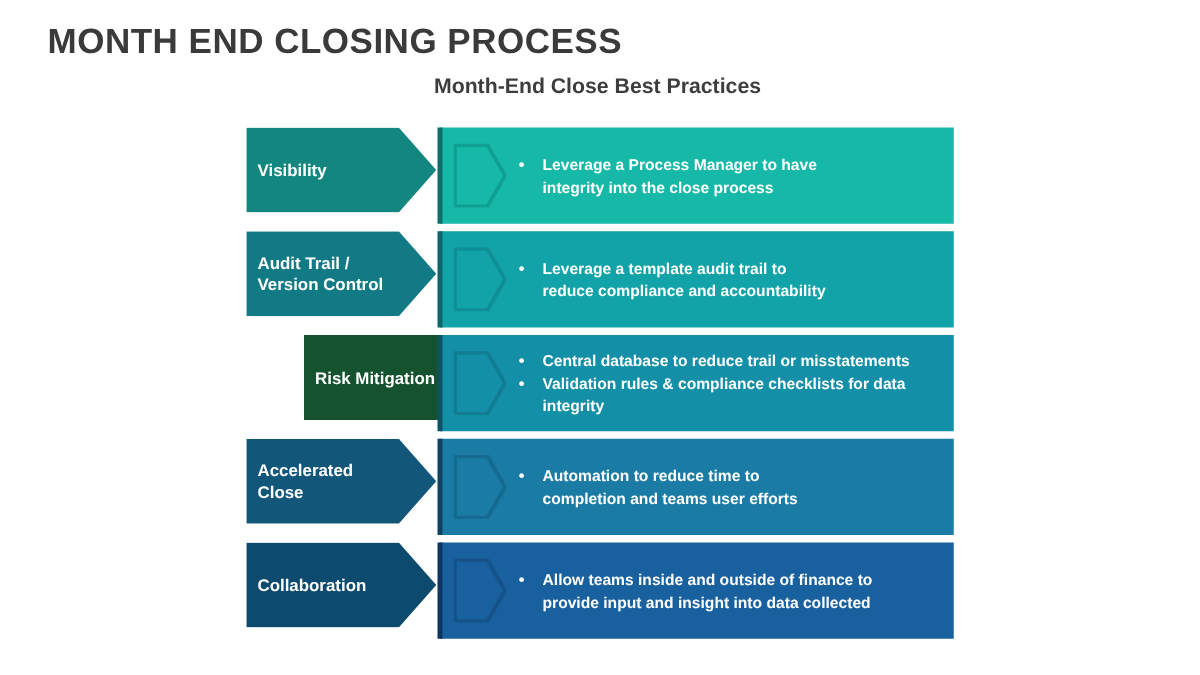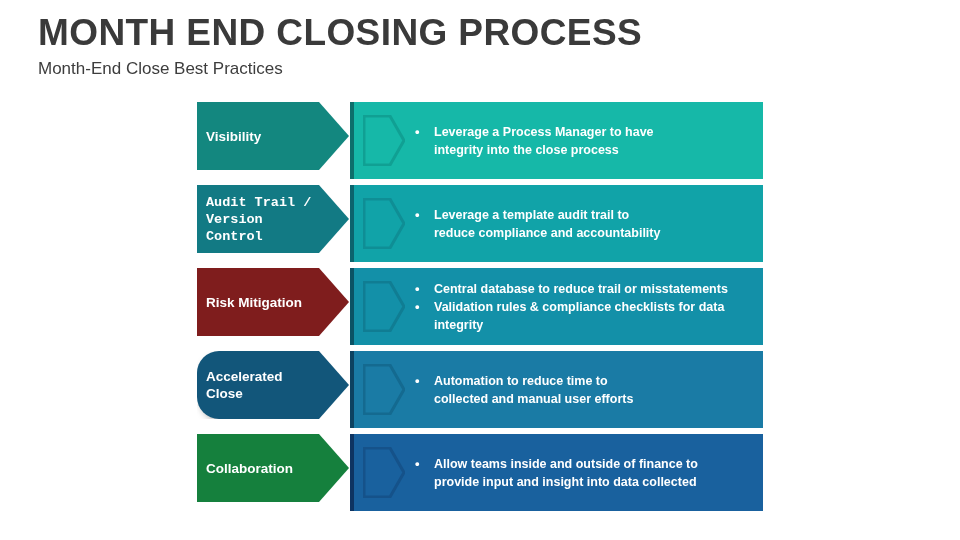--- a/index.html
+++ b/index.html
@@ -24,36 +24,37 @@
   }
 
   
   #header {
     position: absolute;
     left: 38px;
     top: 16px;
     width: 880px;
   }
   #page-title {
-    font-size: 37px;
+    font-size: 28px;
     font-weight: bold;
     color: #3a3a3a;
     letter-spacing: 0.4px;
     line-height: 34px;
     margin: 0;
     white-space: nowrap;
   }
   #page-subtitle {
     font-size: 17px;
-    font-weight: normal;
+    font-weight: bold;
     color: #3d3d3d;
     line-height: 22px;
     margin: 0;
     padding-top: 8px;
     white-space: nowrap;
+    text-align: center;
   }
 
   
   #rows {
     position: absolute;
     left: 0;
     top: 102px;
     width: 960px;
   }
   .row {
@@ -174,42 +175,42 @@
             <div class="bullet">
               <span class="bullet-dot">•</span>
               <span class="bullet-text">Leverage a Process Manager to have
 integrity into the close process</span>
             </div>
           </div>
         </div>
         <div class="divider" style="background: rgb(13, 111, 107);"></div>
       </div>
       <div class="row">
-        <div class="label-block" style="background: rgb(18, 122, 132); font-family: Liberation Mono, monospace;">
+        <div class="label-block" style="background: rgb(18, 122, 132);">
           <div class="label-text">Audit Trail /
 Version Control</div>
         </div>
         <div class="body-panel" style="background: rgb(17, 163, 168);">
           <div class="inner-chevron">
             <svg viewBox="0 0 42 51" xmlns="http://www.w3.org/2000/svg">
               <path d="M1 1 H27 L41 25.5 L27 50 H1 Z" fill="none" stroke="#0f8e95" stroke-width="3"></path>
             </svg>
           </div>
           <div class="bullets">
             <div class="bullet">
               <span class="bullet-dot">•</span>
               <span class="bullet-text">Leverage a template audit trail to
 reduce compliance and accountability</span>
             </div>
           </div>
         </div>
         <div class="divider" style="background: rgb(12, 100, 109);"></div>
       </div>
       <div class="row">
-        <div class="label-block" style="background: #7f1d1d;">
+        <div class="label-block" style="background: #14532d; margin-left: 46px;">
           <div class="label-text">Risk Mitigation</div>
         </div>
         <div class="body-panel" style="background: rgb(19, 144, 168);">
           <div class="inner-chevron">
             <svg viewBox="0 0 42 51" xmlns="http://www.w3.org/2000/svg">
               <path d="M1 1 H27 L41 25.5 L27 50 H1 Z" fill="none" stroke="#107d93" stroke-width="3"></path>
             </svg>
           </div>
           <div class="bullets">
             <div class="bullet">
@@ -219,42 +220,42 @@
             <div class="bullet">
               <span class="bullet-dot">•</span>
               <span class="bullet-text">Validation rules &amp; compliance checklists for data
 integrity</span>
             </div>
           </div>
         </div>
         <div class="divider" style="background: rgb(11, 83, 101);"></div>
       </div>
       <div class="row">
-        <div class="label-block" style="background: rgb(18, 86, 122); border-radius: 22px;">
+        <div class="label-block" style="background: rgb(18, 86, 122);">
           <div class="label-text">Accelerated
 Close</div>
         </div>
         <div class="body-panel" style="background: rgb(26, 123, 165);">
           <div class="inner-chevron">
             <svg viewBox="0 0 42 51" xmlns="http://www.w3.org/2000/svg">
               <path d="M1 1 H27 L41 25.5 L27 50 H1 Z" fill="none" stroke="#146a90" stroke-width="3"></path>
             </svg>
           </div>
           <div class="bullets">
             <div class="bullet">
               <span class="bullet-dot">•</span>
               <span class="bullet-text">Automation to reduce time to
-collected and manual user efforts</span>
+completion and teams user efforts</span>
             </div>
           </div>
         </div>
         <div class="divider" style="background: rgb(13, 66, 96);"></div>
       </div>
       <div class="row">
-        <div class="label-block" style="background: #15803d; text-align: center;">
+        <div class="label-block" style="background: #0c4a6e; text-align: center;">
           <div class="label-text">Collaboration</div>
         </div>
         <div class="body-panel" style="background: rgb(25, 97, 158);">
           <div class="inner-chevron">
             <svg viewBox="0 0 42 51" xmlns="http://www.w3.org/2000/svg">
               <path d="M1 1 H27 L41 25.5 L27 50 H1 Z" fill="none" stroke="#15528a" stroke-width="3"></path>
             </svg>
           </div>
           <div class="bullets">
             <div class="bullet">

